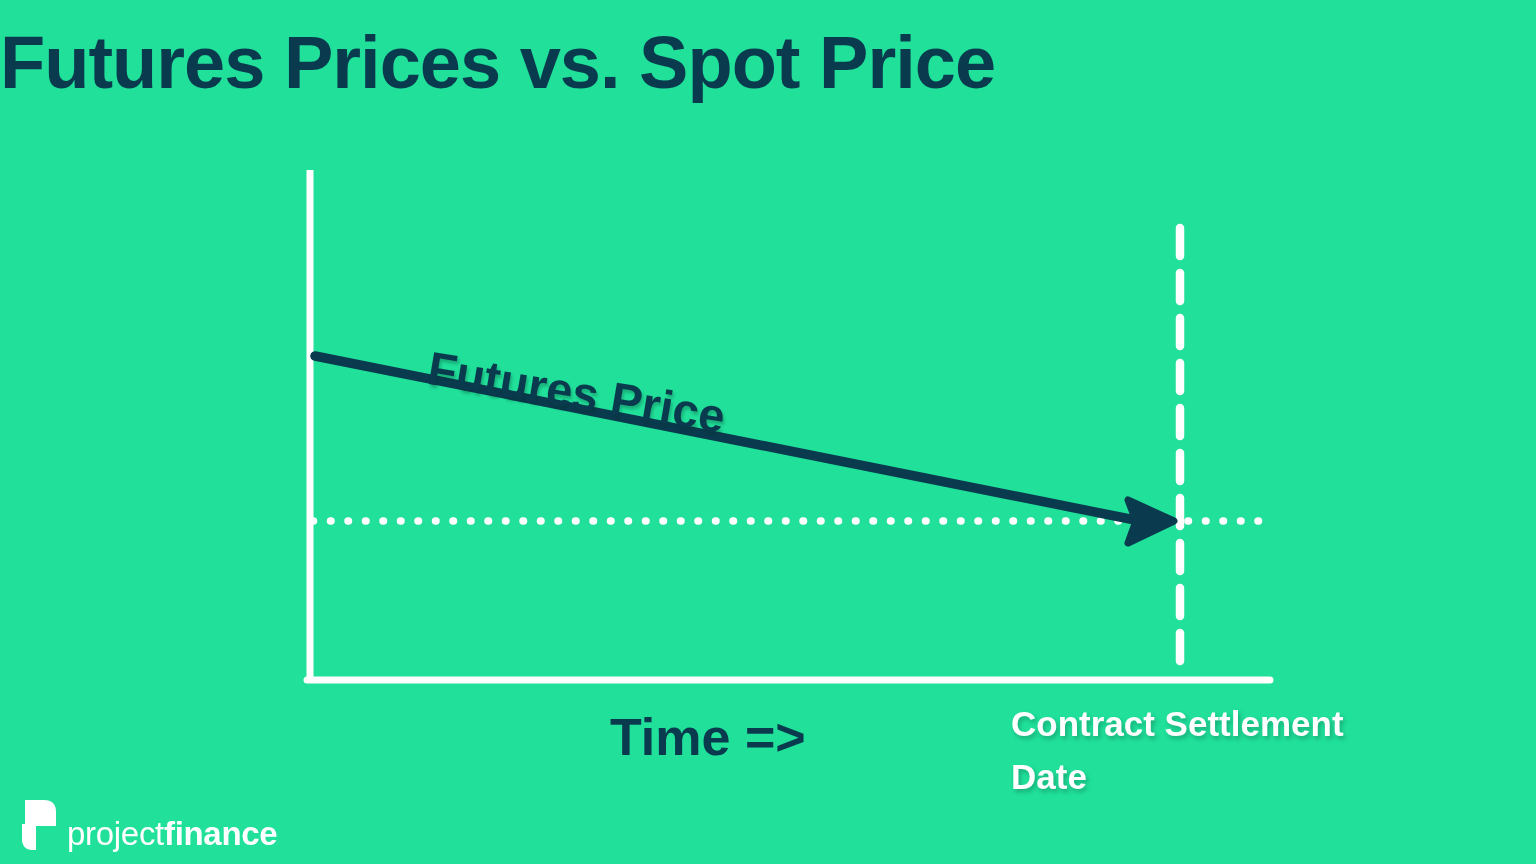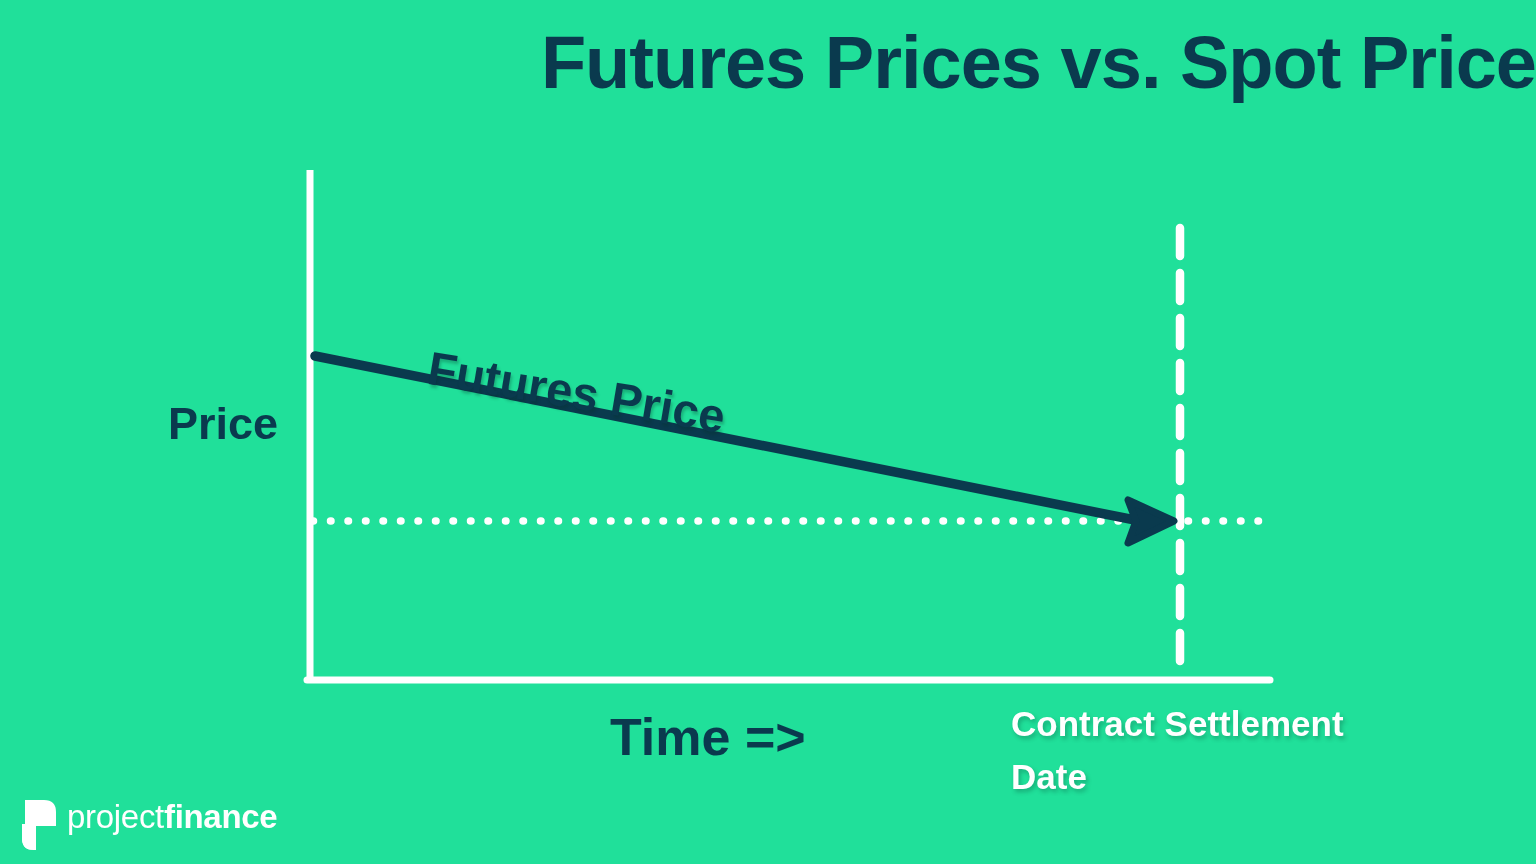--- a/index.html
+++ b/index.html
@@ -19,21 +19,21 @@
     height: 864px;
     background: #20e09a;
   }
 
   
   #chart-title {
     position: absolute;
     left: 0;
     top: 24px;
     width: 1536px;
-    text-align: right;
+    text-align: left;
     font-size: 74px;
     font-weight: bold;
     letter-spacing: -1px;
     color: #0a3a4e;
     line-height: 1.05;
     white-space: nowrap;
   }
 
   
   #plot-svg {
@@ -89,21 +89,21 @@
     white-space: normal;
     text-shadow: 2px 3px 4px rgba(6, 60, 45, 0.30);
   }
 
   
   #logo {
     position: absolute;
     left: 22px;
     top: 800px;
     display: flex;
-    align-items: flex-start;
+    align-items: flex-end;
     gap: 11px;
   }
   #logo-mark {
     width: 34px;
     height: 50px;
     flex: none;
   }
   #logo-text {
     font-size: 33px;
     color: #ffffff;
@@ -128,21 +128,20 @@
 
     <line x1="313" y1="521" x2="1264" y2="521" stroke="#ffffff" stroke-width="7.5" stroke-linecap="round" stroke-dasharray="0.5 17"></line>
 
     <line x1="1180" y1="228" x2="1180" y2="665" stroke="#ffffff" stroke-width="8.5" stroke-linecap="round" stroke-dasharray="28 17"></line>
 
     <line x1="315" y1="356" x2="1140" y2="521" stroke="#0a3a4e" stroke-width="9.5" stroke-linecap="round"></line>
 
     <polygon points="1174,521 1128,500 1136,521 1128,543" fill="#0a3a4e" stroke="#0a3a4e" stroke-width="7" stroke-linejoin="round"></polygon>
   </svg>
 
-  <div class="plot-label" id="y-axis-label">Price</div>
 
   <div class="plot-label" id="x-axis-label">Time =&gt;</div>
 
   <div class="plot-label" id="futures-price-label">Futures Price</div>
 
 
   <div class="plot-label" id="settlement-date-label">Contract Settlement Date</div>
 
   <div id="logo">
     <svg id="logo-mark" viewBox="0 0 34 50">

